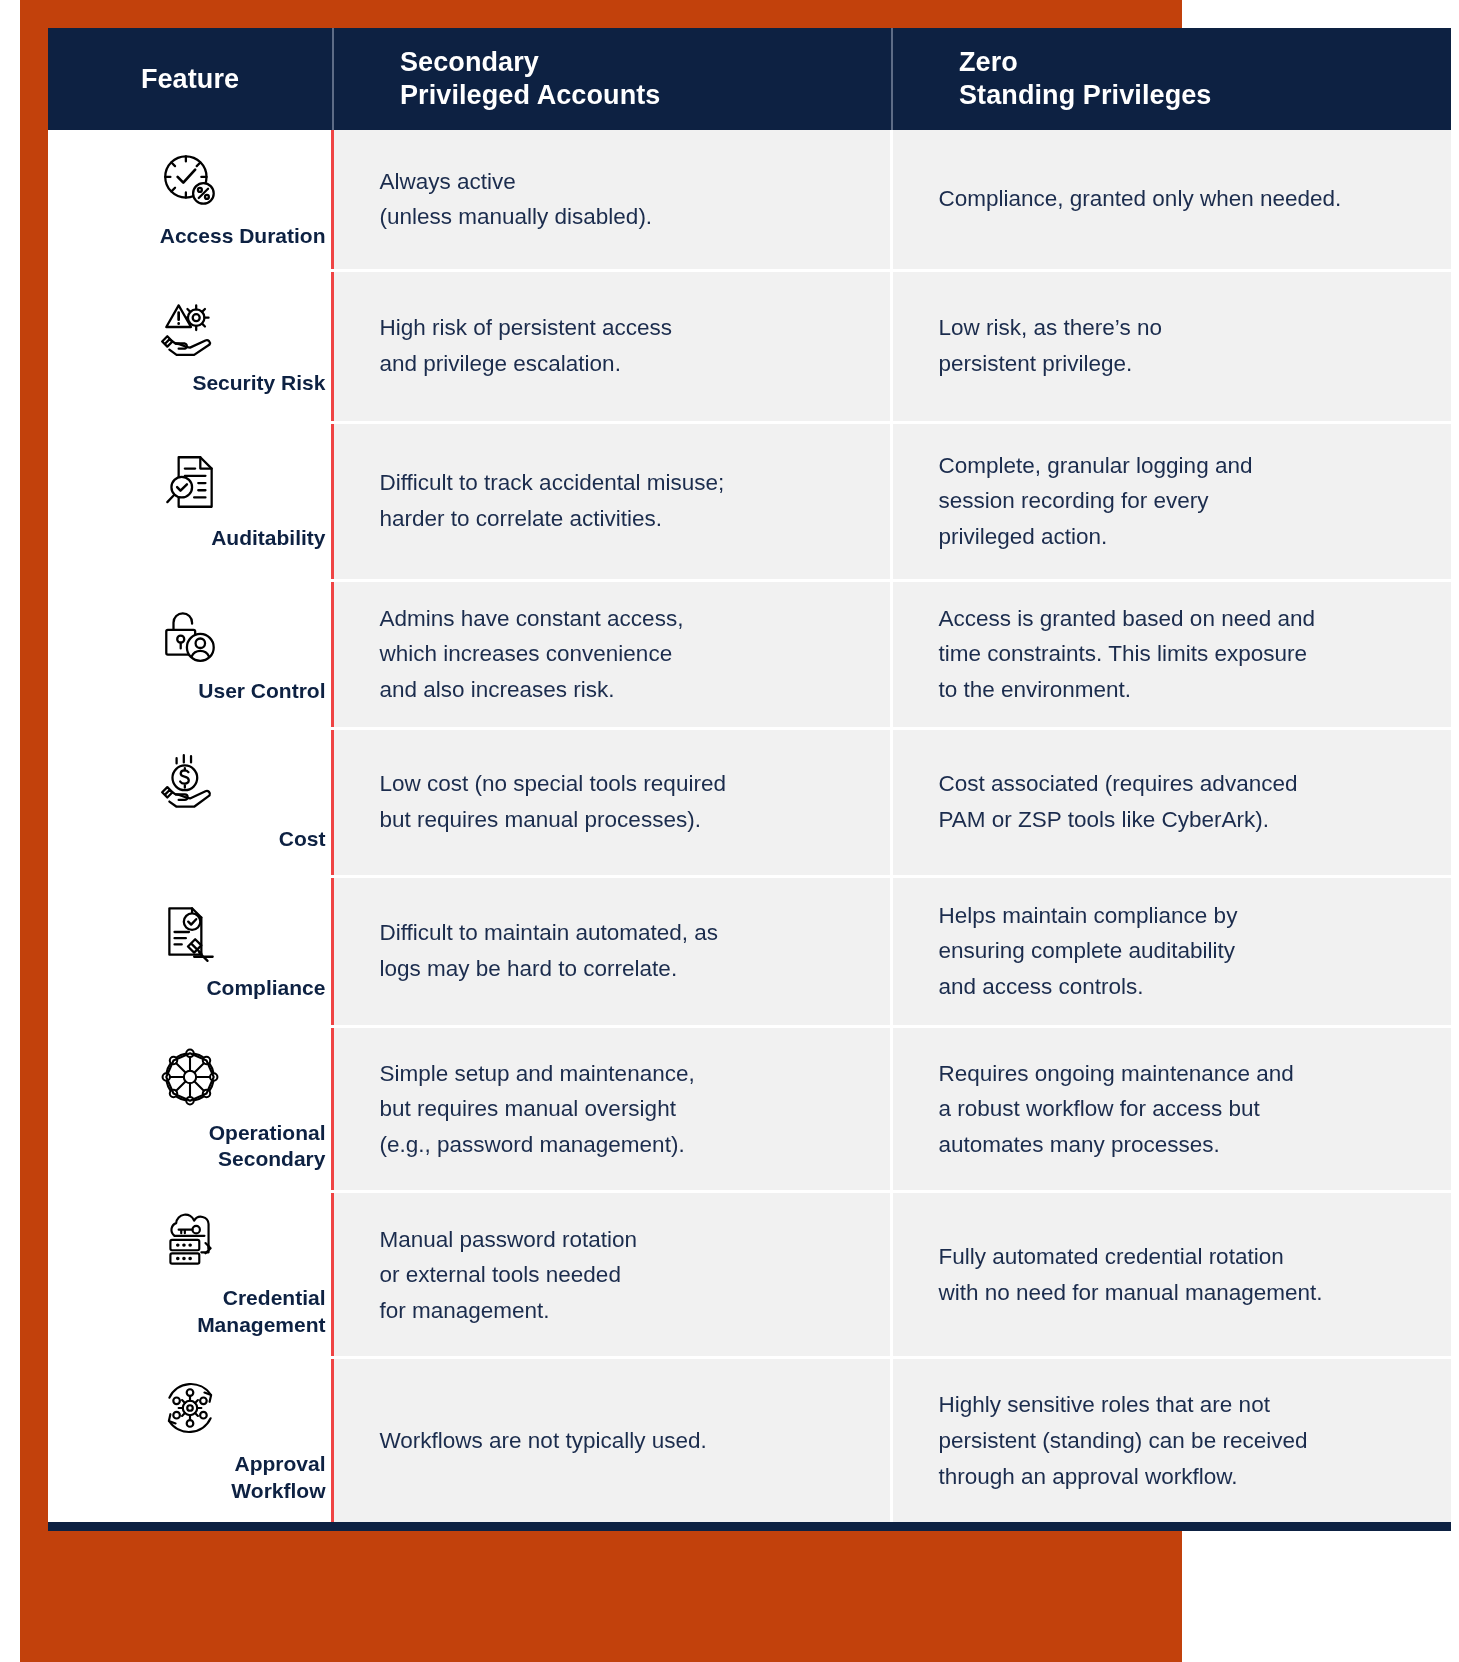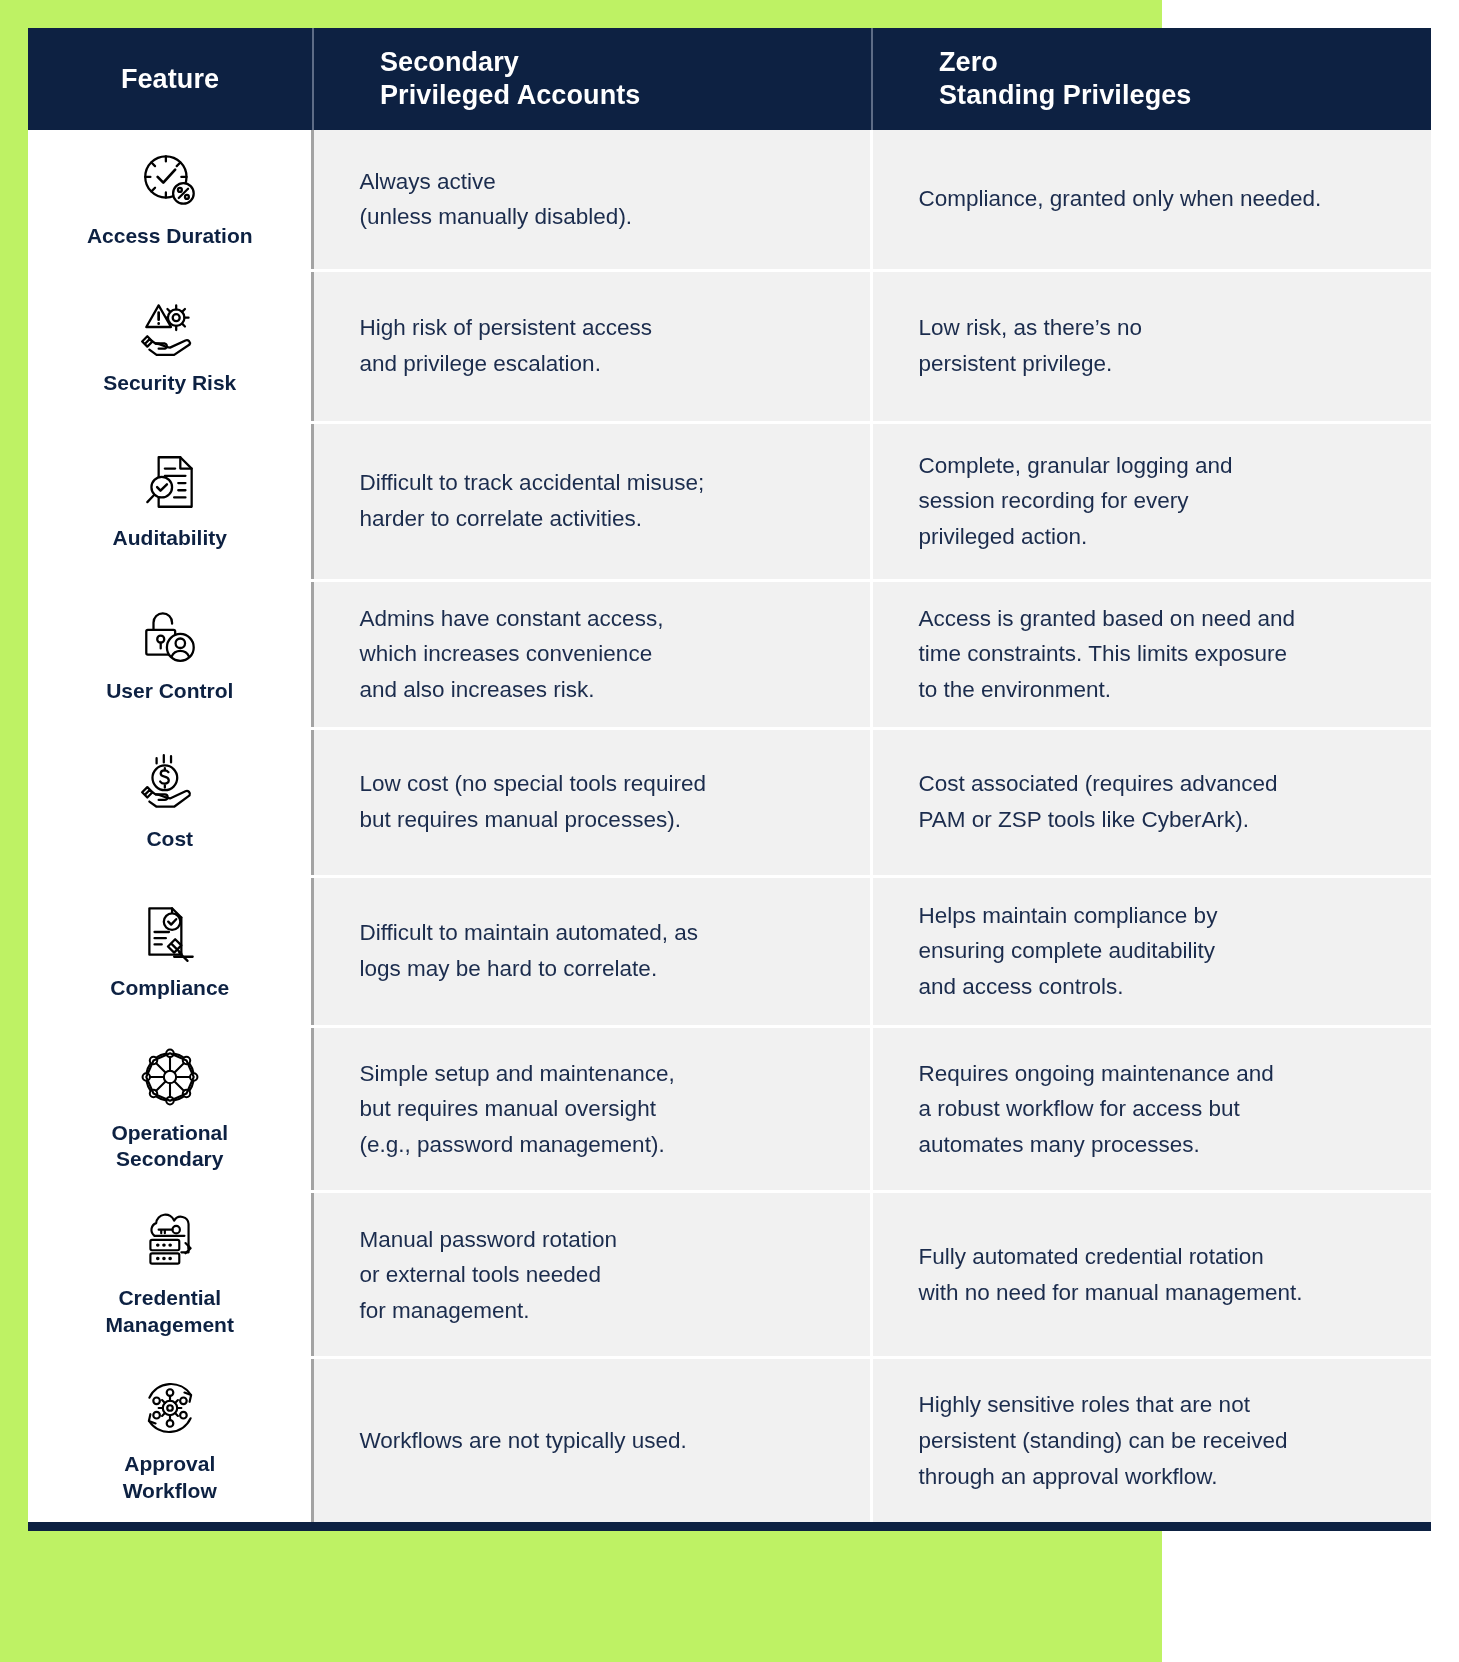--- a/index.html
+++ b/index.html
@@ -8,22 +8,23 @@
     width: 1459px;
     height: 1662px;
     background: #ffffff;
     font-family: "Liberation Sans", sans-serif;
   }
 
   .page {
     position: relative;
     width: 1162px;
     height: 1662px;
-    background: #bef264;
+    background: #c2410c;
     padding: 28px;
+    margin-left: 20px;
   }
 
   .table-wrap {
     position: relative;
     width: 1403px;
     border-bottom: 9px solid #0d2142;
   }
 
   table.compare {
     width: 1403px;
@@ -68,23 +69,23 @@
     border-bottom: 3px solid #ffffff;
     border-right: 3px solid #ffffff;
     color: #16243f;
   }
   tbody tr:last-child td { border-bottom: none; }
   tbody td.cell-text:last-child { border-right: none; }
 
   td.feature-cell {
     width: 260px;
     background: #ffffff;
-    text-align: center;
+    text-align: right;
     padding: 16px 6px 18px 6px;
-    border-right: 3px solid #a3a3a3;
+    border-right: 3px solid #ef4444;
   }
   td.cell-text {
     width: 510px;
     padding: 18px 34px 18px 45px;
     font-size: 22.5px;
     line-height: 1.58;
     color: #1b2c4d;
   }
 
   .feat-icon {

